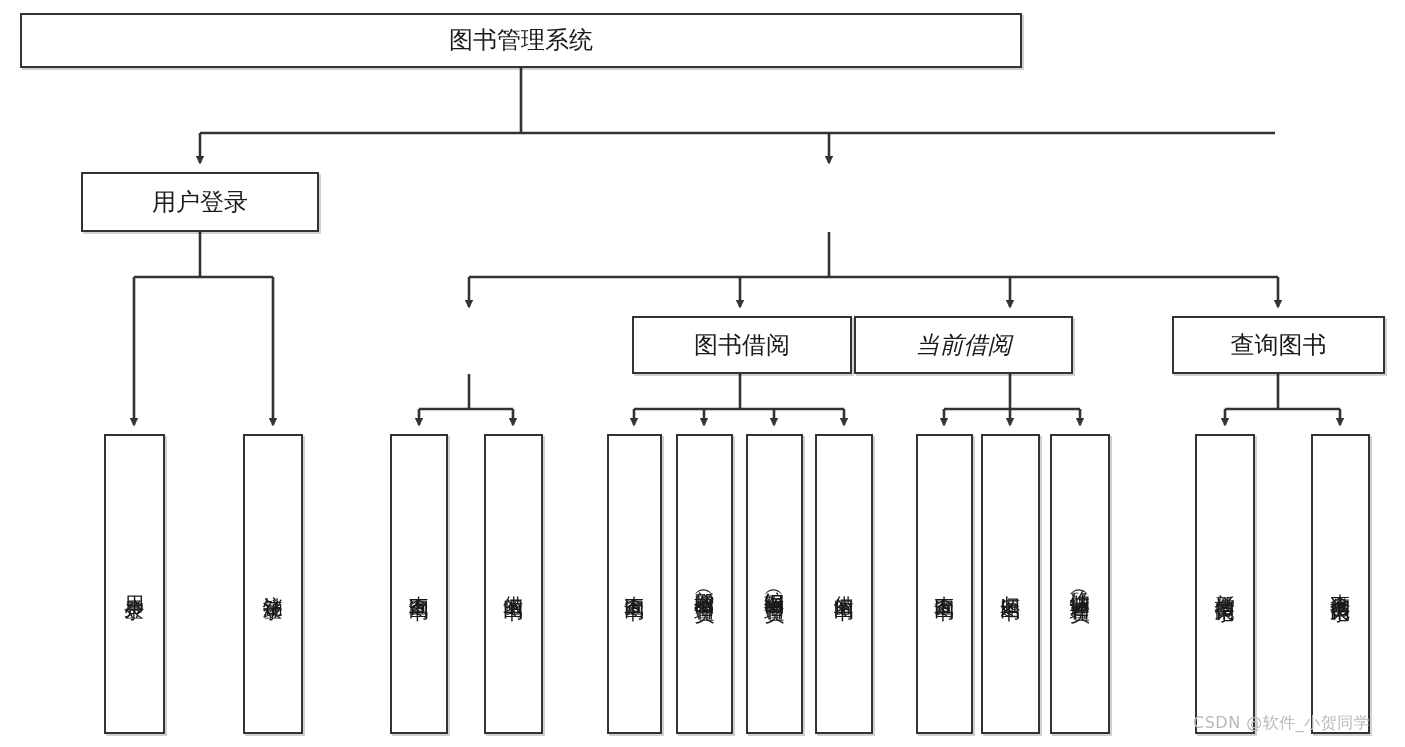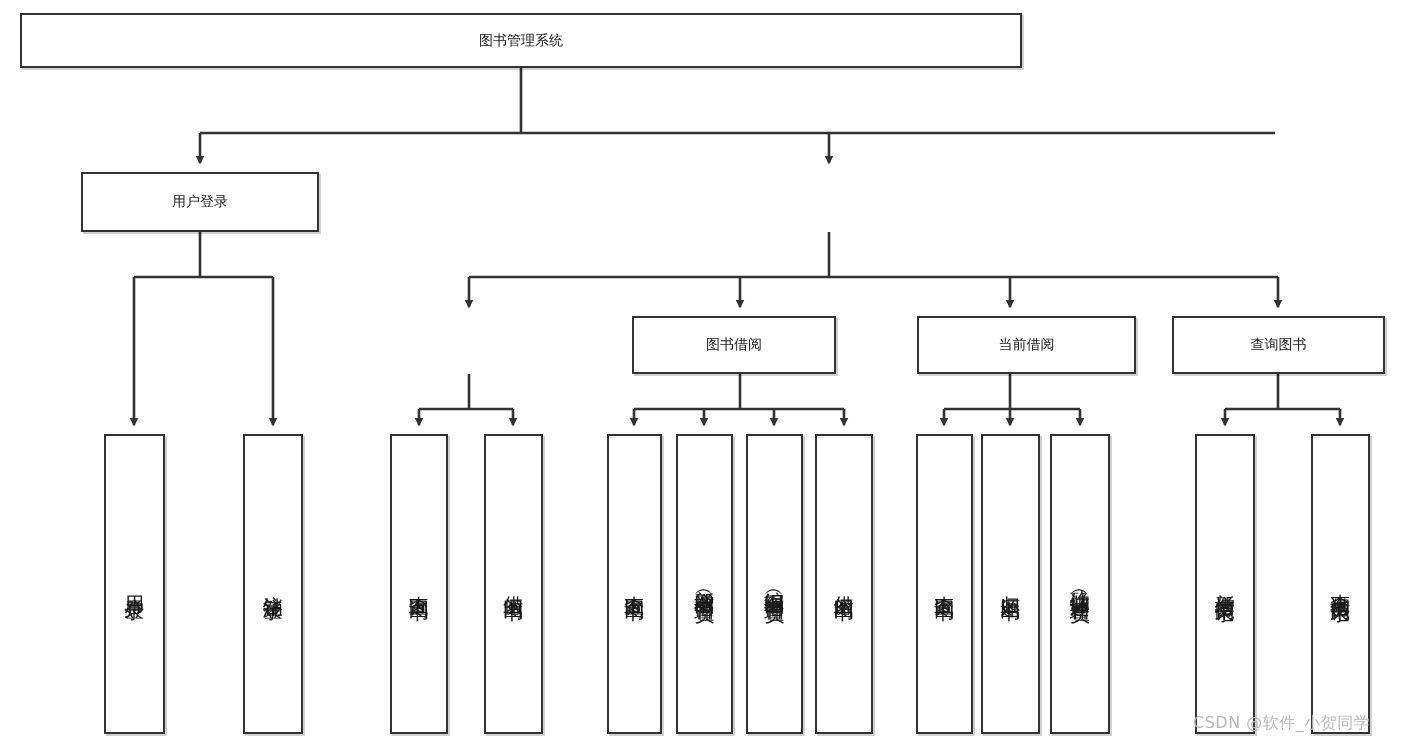--- a/index.html
+++ b/index.html
@@ -29,21 +29,21 @@
     box-sizing: border-box;
     border: 2px solid #333333;
     background: #ffffff;
     display: flex;
     align-items: center;
     justify-content: center;
     box-shadow: 2px 2px 0 rgba(0,0,0,0.18);
   }
   .node .label {
     color: #1a1a1a;
-    font-size: 14px;
+    font-size: 24px;
     line-height: 1.12;
     text-align: center;
     white-space: nowrap;
   }
   .node.vertical .label {
     writing-mode: vertical-rl;
     text-orientation: upright;
     letter-spacing: 2px;
     font-size: 20px;
     white-space: normal;
@@ -114,24 +114,24 @@
   </svg>
 
   <div class="node" style="left: 20px; top: 13px; width: 1002px; height: 55px;">
     <span class="label">图书管理系统</span>
   </div>
 
   <div class="node" style="left: 81px; top: 172px; width: 238px; height: 60px;">
     <span class="label">用户登录</span>
   </div>
 
-  <div class="node" style="left: 632px; top: 316px; width: 204px; height: 58px;">
+  <div class="node" style="left: 632px; top: 316px; width: 220px; height: 58px;">
     <span class="label">图书借阅</span>
   </div>
-  <div class="node" style="left: 917px; top: 316px; width: 219px; height: 58px;">
+  <div class="node" style="left: 854px; top: 316px; width: 219px; height: 58px; font-style: italic;">
     <span class="label">当前借阅</span>
   </div>
   <div class="node" style="left: 1172px; top: 316px; width: 213px; height: 58px;">
     <span class="label">查询图书</span>
   </div>
 
   <div class="node vertical" style="left: 104px; top: 434px; width: 61px; height: 300px;">
     <span class="label">用户登录</span>
   </div>
   <div class="node vertical" style="left: 243px; top: 434px; width: 60px; height: 300px;">

